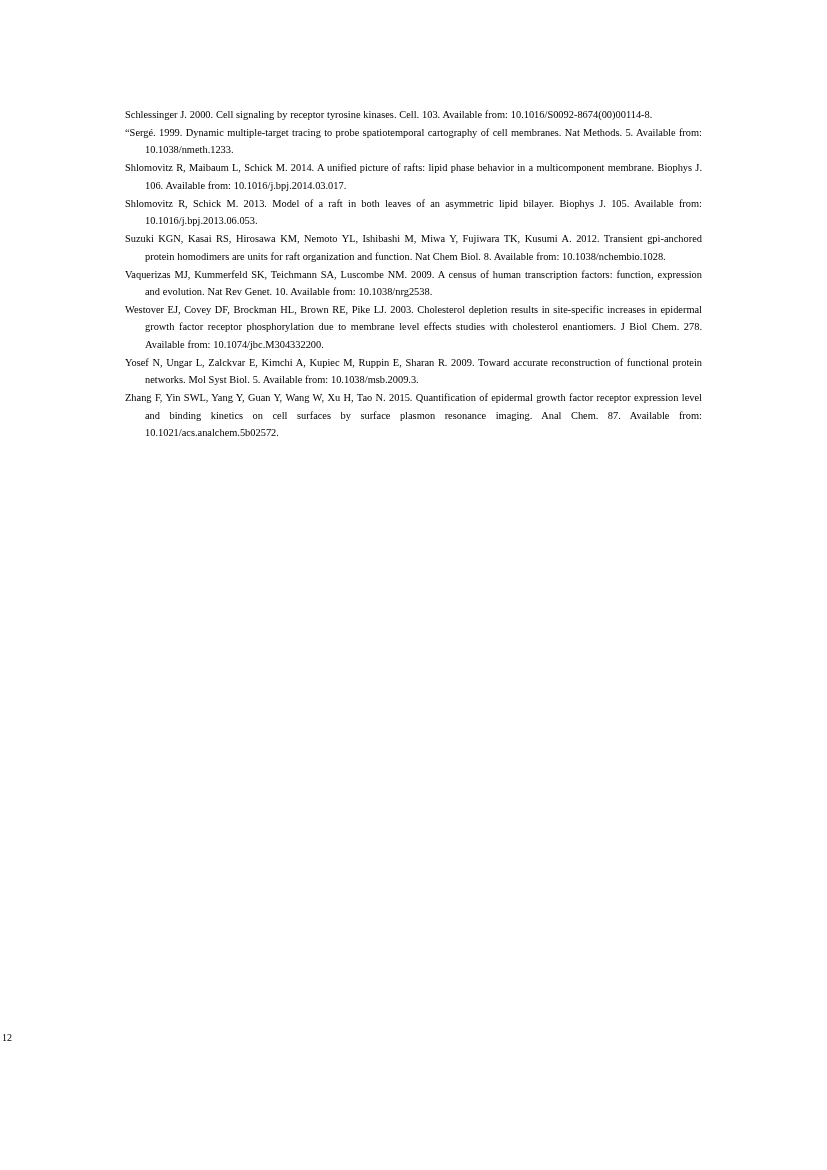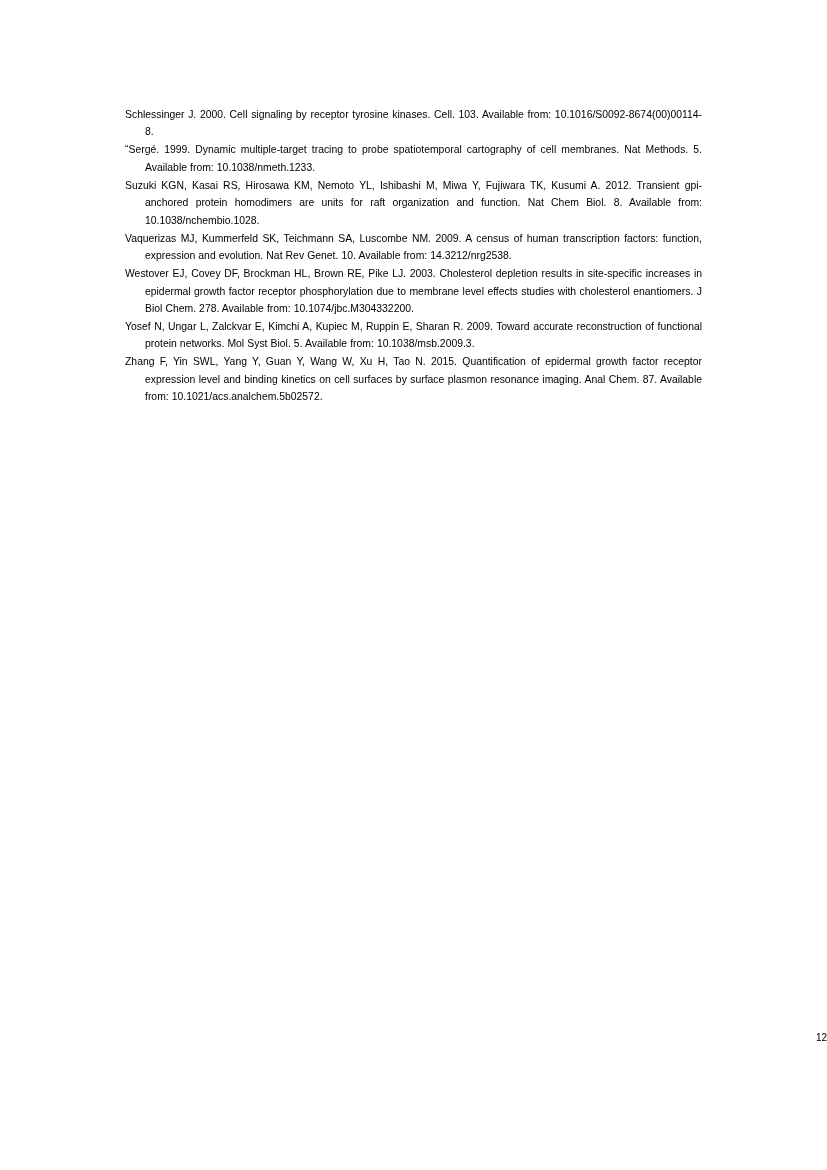--- a/index.html
+++ b/index.html
@@ -10,21 +10,21 @@
   }
 
   .page {
     position: relative;
     width: 827px;
     height: 1170px;
     margin: 0 auto;
     background: #ffffff;
     box-sizing: border-box;
     overflow: hidden;
-    font-family: Liberation Sans, sans-serif;
+    font-family: Liberation Serif, serif;
     color: #000000;
   }
 
   .reference-list {
     position: absolute;
     left: 125px;
     top: 106px;
     width: 577px;
   }
 
@@ -40,38 +40,40 @@
     hyphens: manual;
     word-spacing: 0.02em;
   }
 
   .reference-entry:last-child {
     margin-bottom: 0;
   }
 
   .page-number {
     position: absolute;
-    left: 12px;
+    left: 2px;
     right: 0;
     top: 1031px;
-    text-align: right;
+    text-align: left;
     font-size: 10px;
     line-height: 14px;
   }
 </style>
 </head>
 <body>
 
 <div class="page">
 
   <div class="reference-list">
     <p class="reference-entry">Schlessinger J. 2000. Cell signaling by receptor tyrosine kinases. Cell. 103. Available from: 10.1016/S0092-8674(00)00114-8.</p>
     <p class="reference-entry">“Sergé. 1999. Dynamic multiple-target tracing to probe spatiotemporal cartography of cell membranes. Nat Methods. 5. Available from: 10.1038/nmeth.1233.</p>
+    <p class="reference-entry">Shlomovitz R, Maibaum L, Schick M. 2014. A unified picture of rafts: lipid phase behavior in a multicomponent membrane. Biophys J. 106. Available from: 10.1016/j.bpj.2014.03.017.</p>
+    <p class="reference-entry">Shlomovitz R, Schick M. 2013. Model of a raft in both leaves of an asymmetric lipid bilayer. Biophys J. 105. Available from: 10.1016/j.bpj.2013.06.053.</p>
     <p class="reference-entry">Suzuki KGN, Kasai RS, Hirosawa KM, Nemoto YL, Ishibashi M, Miwa Y, Fujiwara TK, Kusumi A. 2012. Transient gpi-anchored protein homodimers are units for raft organization and function. Nat Chem Biol. 8. Available from: 10.1038/nchembio.1028.</p>
-    <p class="reference-entry">Vaquerizas MJ, Kummerfeld SK, Teichmann SA, Luscombe NM. 2009. A census of human transcription factors: function, expression and evolution. Nat Rev Genet. 10. Available from: 14.3212/nrg2538.</p>
+    <p class="reference-entry">Vaquerizas MJ, Kummerfeld SK, Teichmann SA, Luscombe NM. 2009. A census of human transcription factors: function, expression and evolution. Nat Rev Genet. 10. Available from: 10.1038/nrg2538.</p>
     <p class="reference-entry">Westover EJ, Covey DF, Brockman HL, Brown RE, Pike LJ. 2003. Cholesterol depletion results in site-specific increases in epidermal growth factor receptor phosphorylation due to membrane level effects studies with cholesterol enantiomers. J Biol Chem. 278. Available from: 10.1074/jbc.M304332200.</p>
     <p class="reference-entry">Yosef N, Ungar L, Zalckvar E, Kimchi A, Kupiec M, Ruppin E, Sharan R. 2009. Toward accurate reconstruction of functional protein networks. Mol Syst Biol. 5. Available from: 10.1038/msb.2009.3.</p>
     <p class="reference-entry">Zhang F, Yin SWL, Yang Y, Guan Y, Wang W, Xu H, Tao N. 2015. Quantification of epidermal growth factor receptor expression level and binding kinetics on cell surfaces by surface plasmon resonance imaging. Anal Chem. 87. Available from: 10.1021/acs.analchem.5b02572.</p>
   </div>
 
   <div class="page-number">12</div>
 
 </div>
 
 </body></html>

